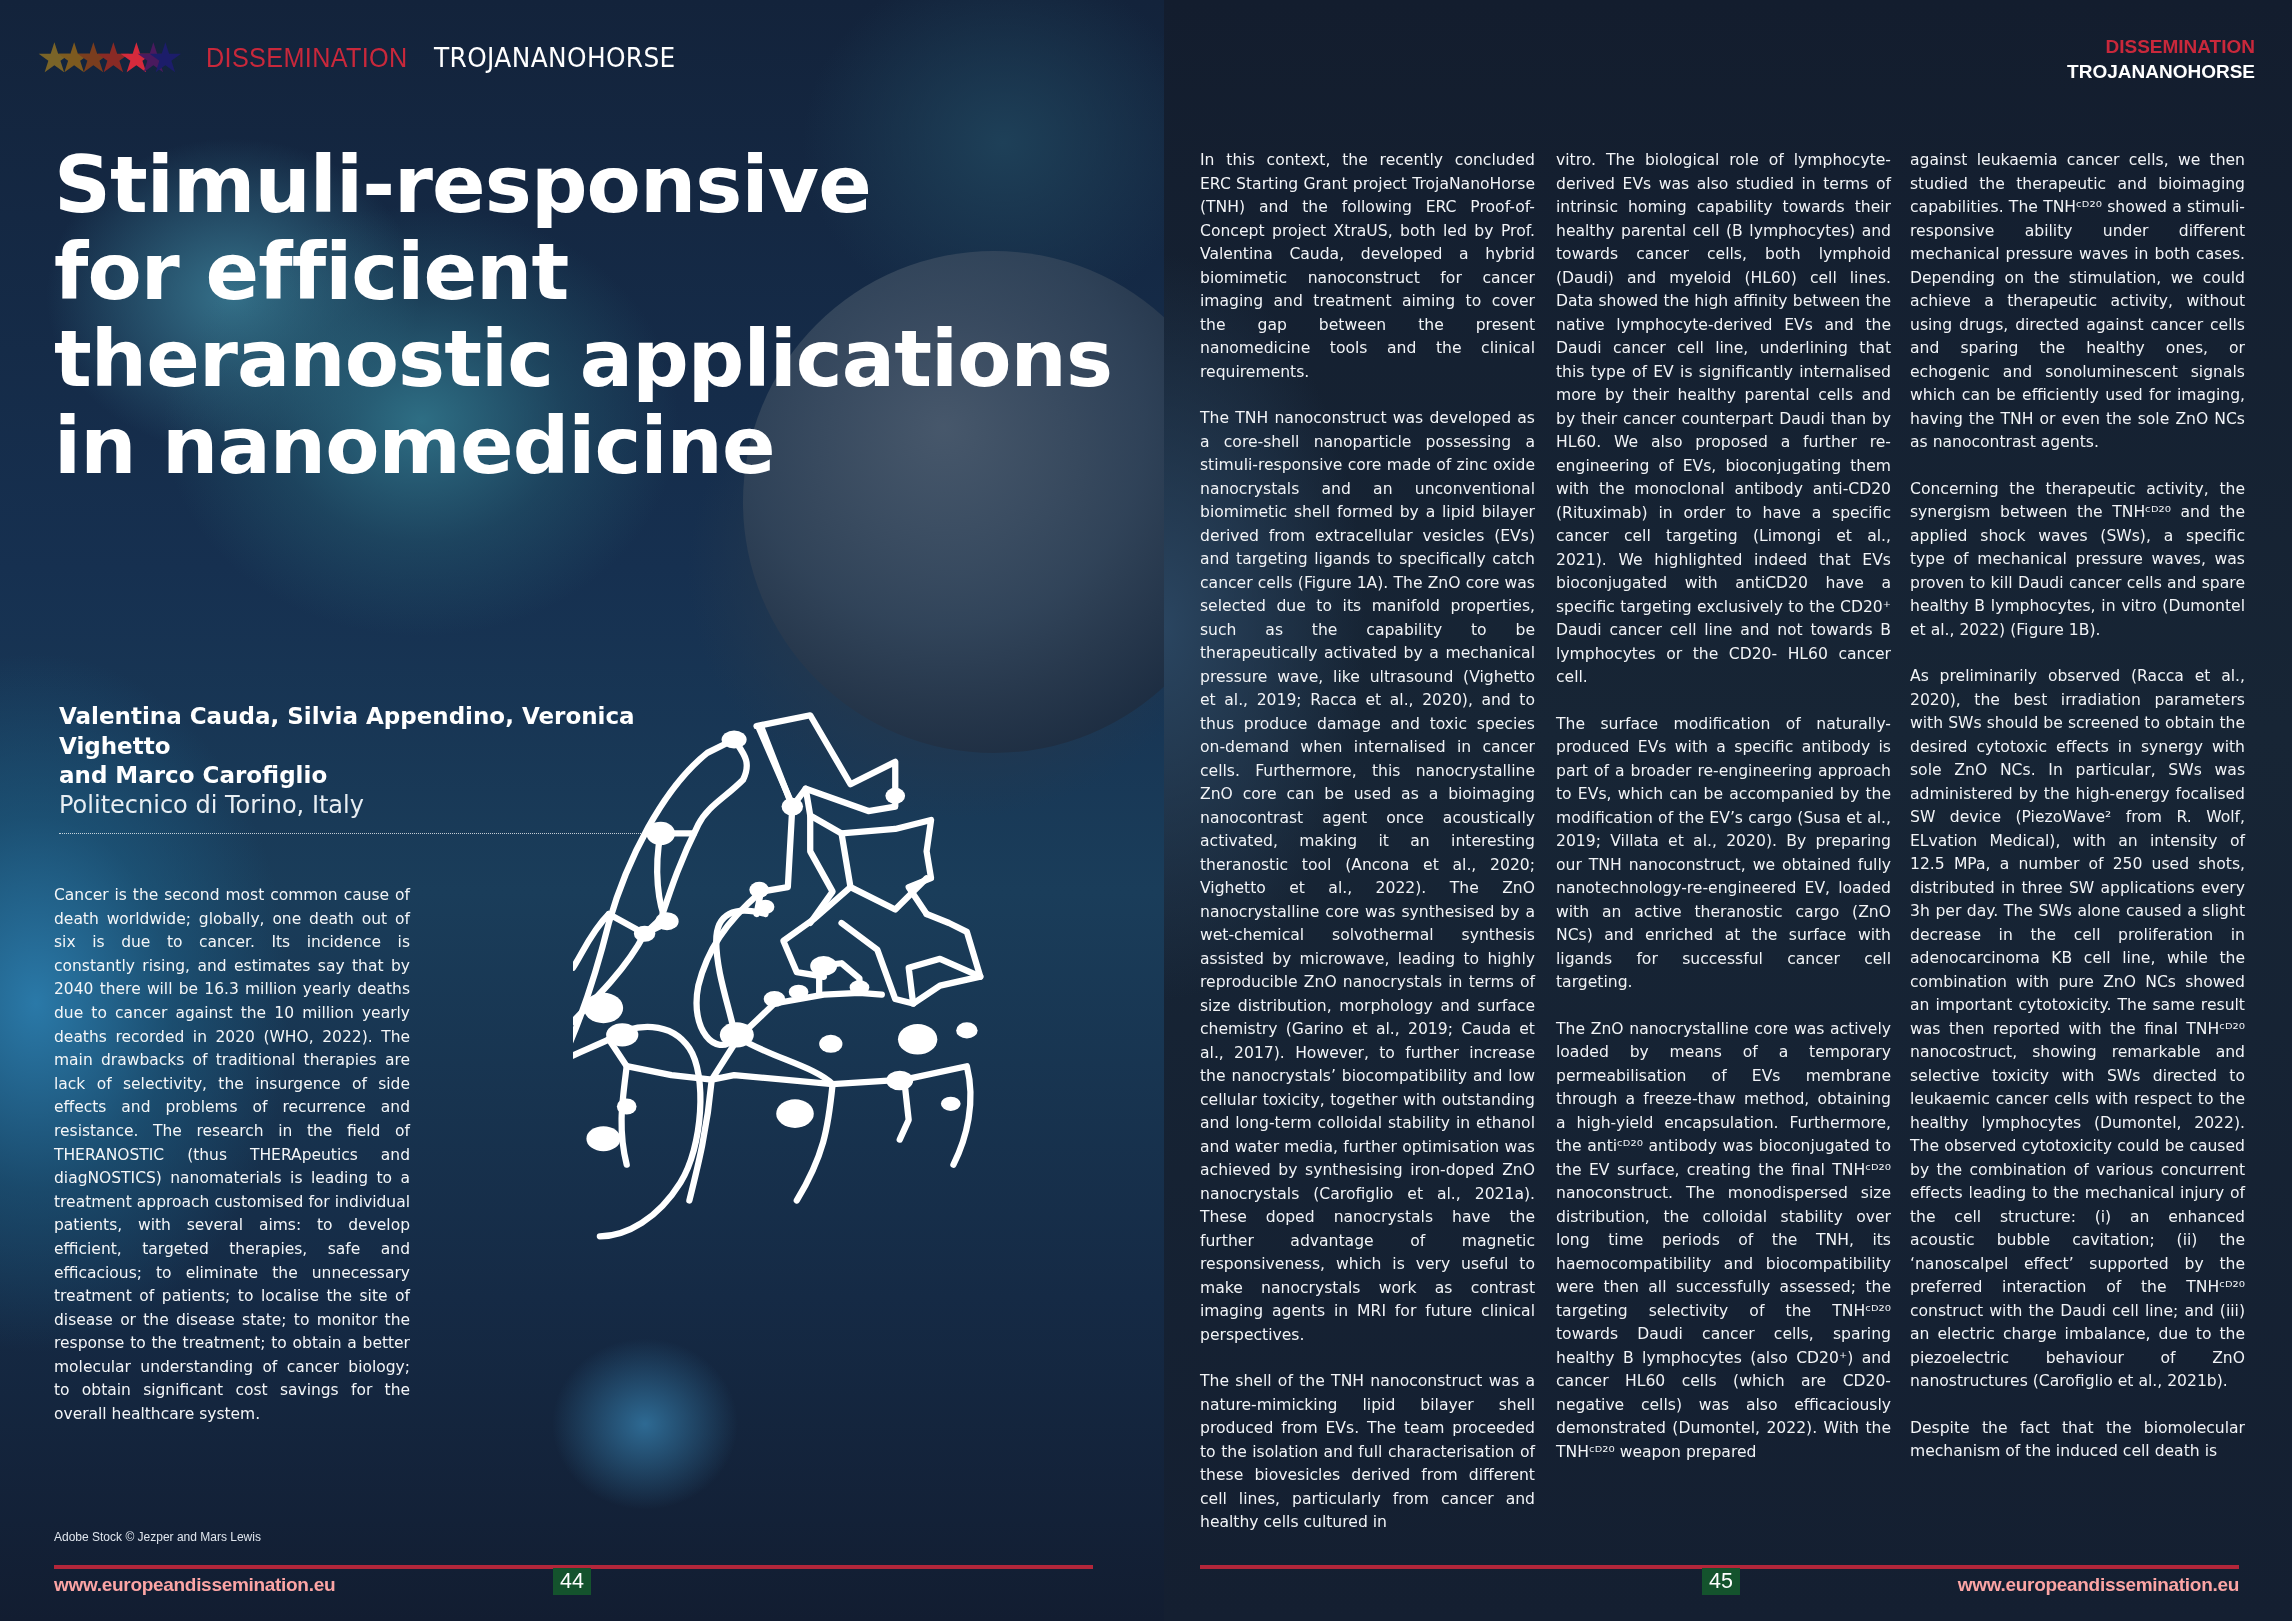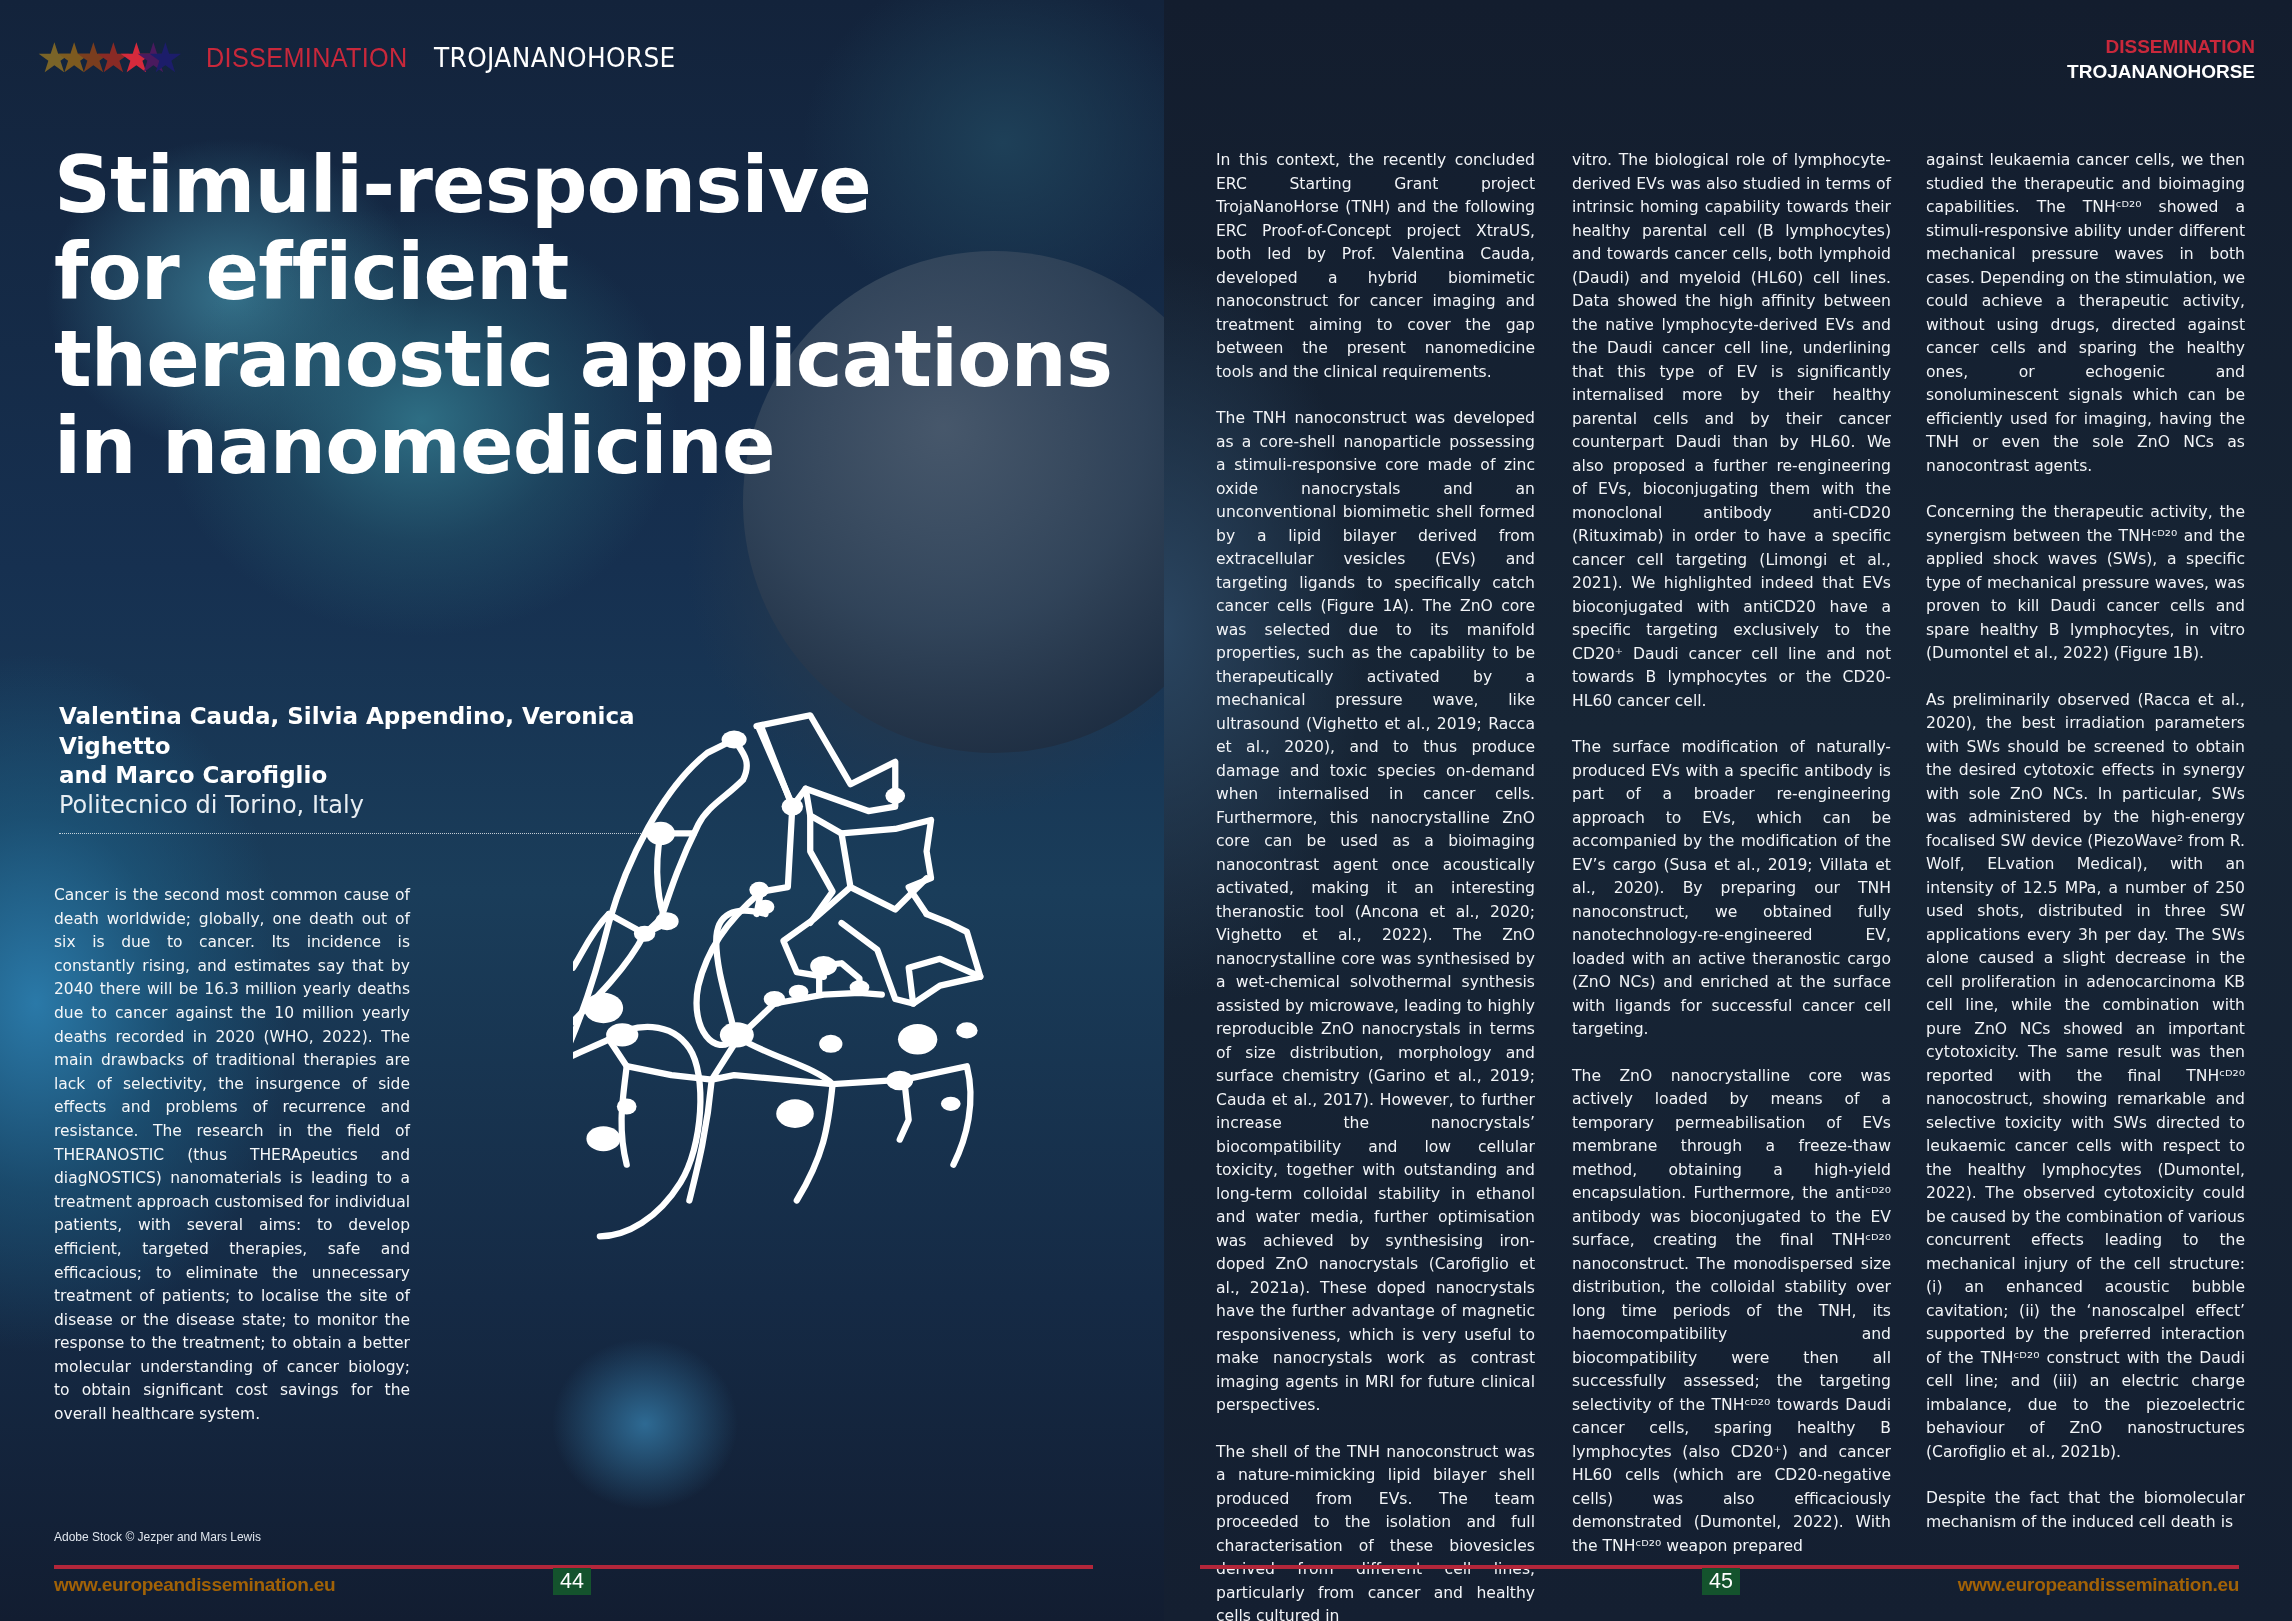--- a/index.html
+++ b/index.html
@@ -58,28 +58,28 @@
     text-align:justify; color:#f4f6f8;
   }
   .horse { position:absolute; left:573px; top:699px; width:555px; height:806px; }
   .credit { position:absolute; left:54px; top:1530px; font-size:12px; color:#e0e6ee; }
   
   .foot-line { position:absolute; top:1565px; height:3.6px; background:#b3263a; }
   .page-num {
     position:absolute; top:1568px; width:38px; height:27px; background:#14532d; color:#fff;
     font-size:21.5px; line-height:27px; text-align:center; font-family:"Liberation Sans", sans-serif;
   }
-  .foot-url { position:absolute; top:1574px; font-size:19px; font-weight:bold; color:#a16207; letter-spacing:-0.3px; }
+  .foot-url { position:absolute; top:1574px; font-size:19px; font-weight:bold; color:#fca5a5; letter-spacing:-0.3px; }
   
   .col {
     position:absolute; top:149px; width:335px;
     font-family:"DejaVu Sans", sans-serif; font-size:15.6px; line-height:23.5px;
     text-align:justify; color:#f2f4f7;
   }
-  .col p { margin:0 0 23px 16px; }
+  .col p { margin:0 0 23px 0; }
 </style>
 </head>
 <body>
 
 <div class="spread">
   <div class="bg-left"></div>
   <div class="cell-sphere"></div>
   <div class="bg-right"></div>
 
   <div class="hdr-left">

